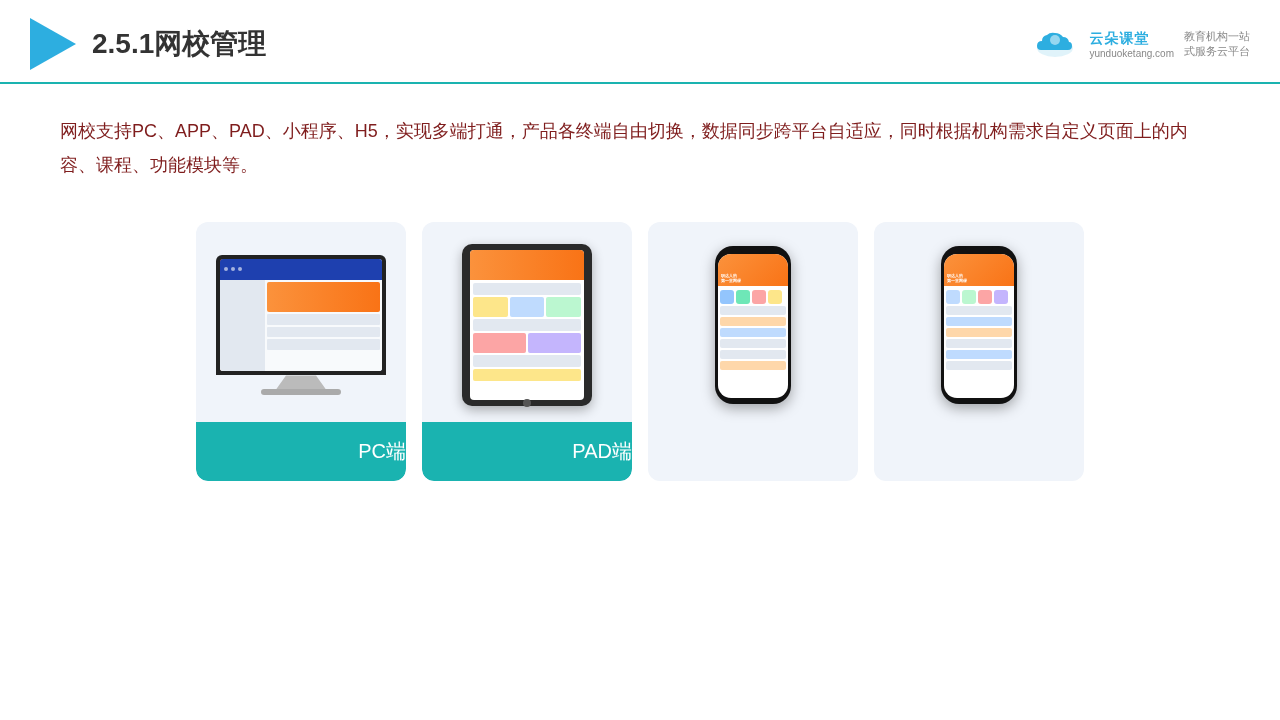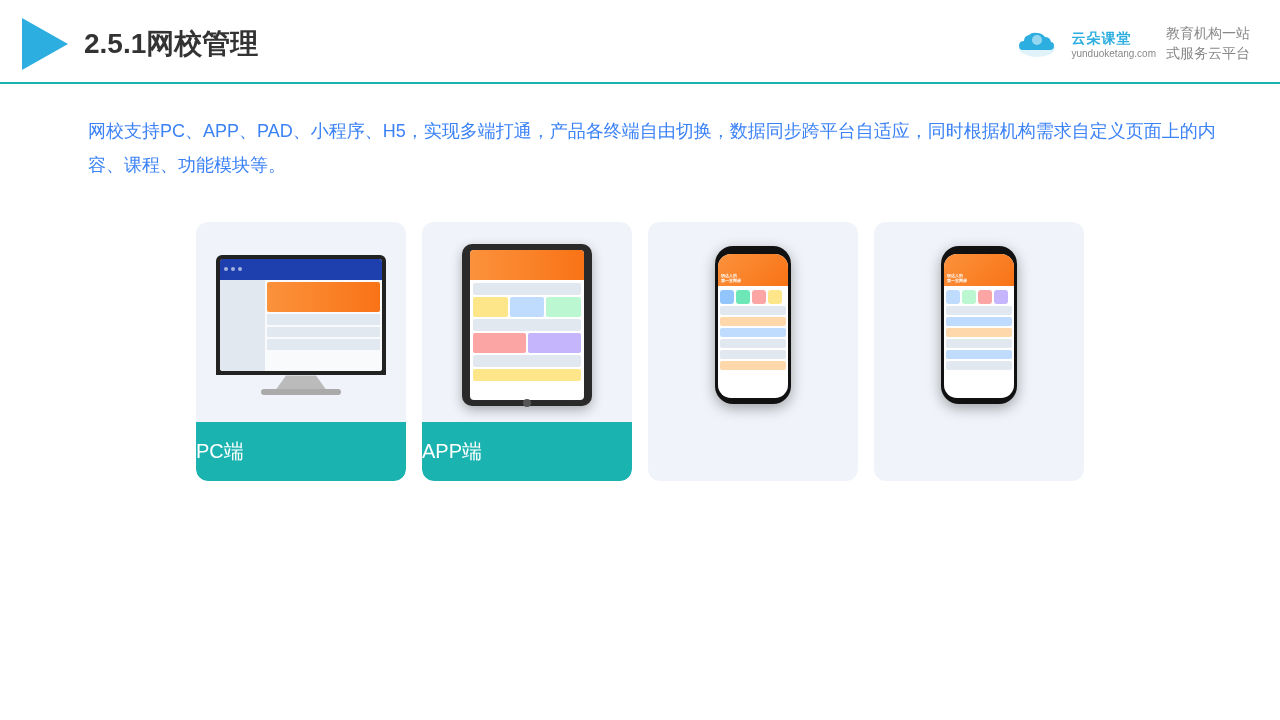--- a/index.html
+++ b/index.html
@@ -10,21 +10,21 @@
       font-family: 'Microsoft YaHei', 'PingFang SC', sans-serif;
       overflow: hidden;
       position: relative;
     }
 
     
     .header {
       display: flex;
       align-items: center;
       justify-content: space-between;
-      padding: 18px 30px 12px 22px;
+      padding: 18px 30px 12px 30px;
       border-bottom: 2px solid #1ab3b0;
     }
     .header-left {
       display: flex;
       align-items: center;
       gap: 16px;
     }
     .logo-triangle {
       width: 0;
       height: 0;
@@ -61,33 +61,32 @@
       color: #2daee0;
       font-weight: bold;
       letter-spacing: 1px;
     }
     .brand-sub {
       font-size: 10px;
       color: #888;
       white-space: nowrap;
     }
     .brand-tagline {
-      font-size: 14px;
+      font-size: 11px;
       color: #888;
       text-align: right;
       line-height: 1.4;
     }
 
     
     .description {
       padding: 30px 60px 10px 60px;
       font-size: 18px;
-      color: #3b82f6;
+      color: #7f1d1d;
       line-height: 1.9;
-      margin-left: 28px;
     }
 
     
     .cards-container {
       display: flex;
       gap: 16px;
       padding: 30px 60px 40px 60px;
       justify-content: center;
     }
 
@@ -109,21 +108,21 @@
       align-items: center;
       justify-content: center;
       padding: 16px 10px 10px 10px;
     }
 
     .card-label {
       width: 100%;
       background: #1ab3b0;
       color: #fff;
       font-size: 20px;
-      text-align: left;
+      text-align: right;
       padding: 16px 0;
       border-radius: 0 0 12px 12px;
     }
 
     
     .pc-mock {
       display: flex;
       flex-direction: column;
       align-items: center;
     }
@@ -466,21 +465,21 @@
             <div class="tablet-cards">
               <div class="tablet-card-item" style="background:#fca5a5;"></div>
               <div class="tablet-card-item" style="background:#c4b5fd;"></div>
             </div>
             <div class="tablet-row"></div>
             <div class="tablet-row" style="background:#fde68a;"></div>
           </div>
         </div>
       </div>
     </div>
-    <div class="card-label">APP端</div>
+    <div class="card-label">PAD端</div>
   </div>
 
   <div class="card">
     <div class="card-image-area">
       <div class="miniphone-mock">
         <div class="miniphone-notch"></div>
         <div class="miniphone-screen">
           <div class="miniphone-topbar">
             <div class="miniphone-topbar-txt">职达人的<br>第一堂网课</div>
           </div>

